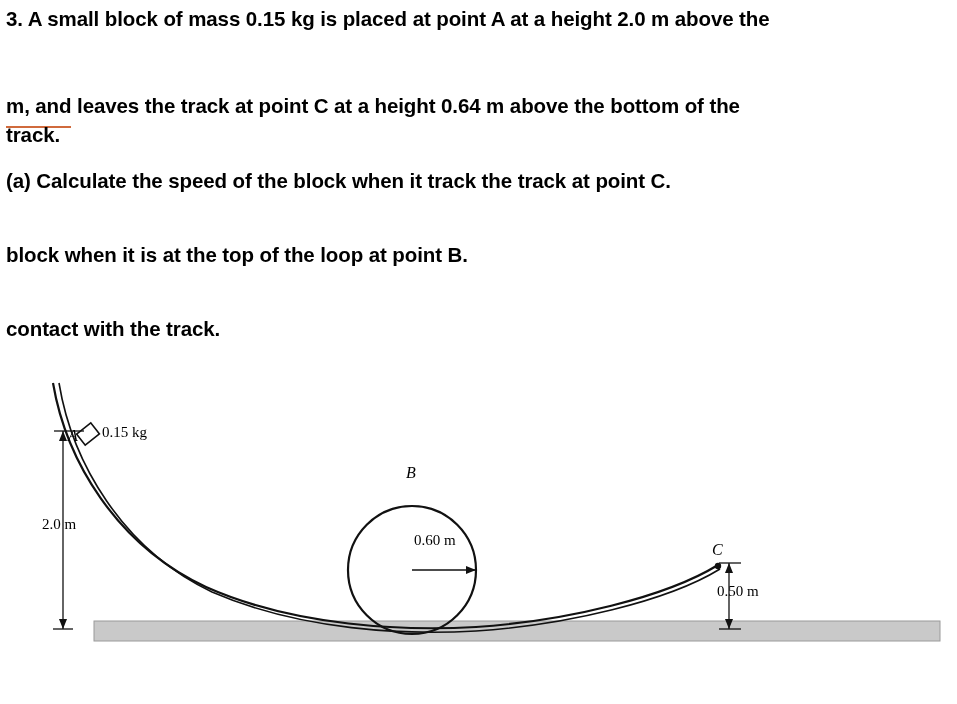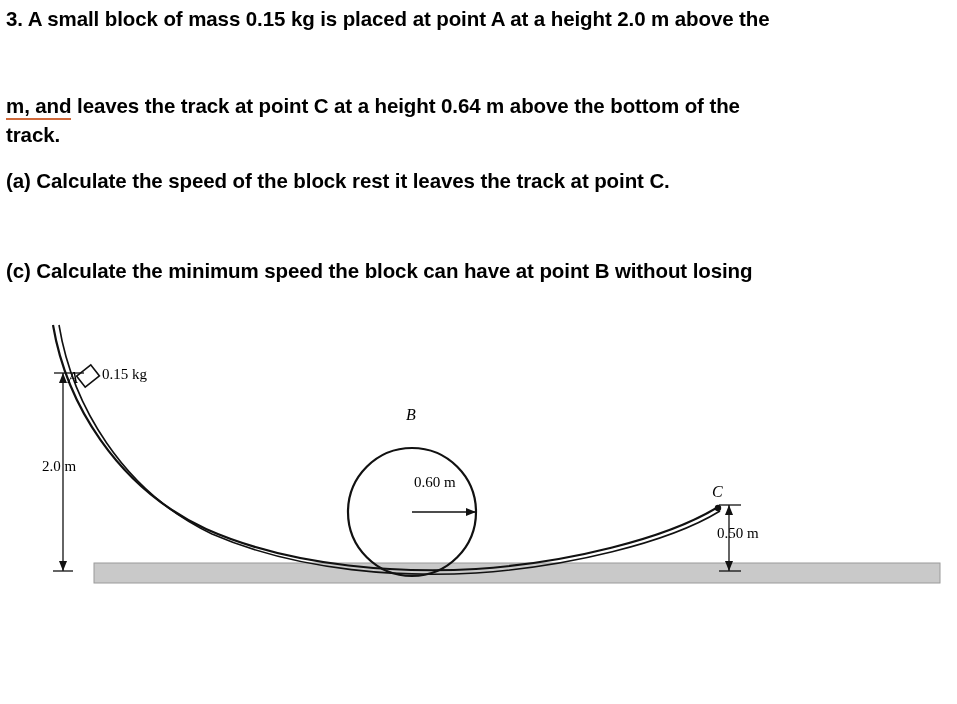--- a/index.html
+++ b/index.html
@@ -28,21 +28,21 @@
     letter-spacing: -0.1px;
   }
   .para {
     margin: 0 0 0 0;
   }
   .para + .para {
     margin-top: 16px;
   }
   .spell-underline {
     border-bottom: 2px solid #d06a3c;
-    padding-bottom: 1px;
+    padding-bottom: 9px;
   }
   .figure-wrap {
     position: relative;
     margin-top: 22px;
     width: 957px;
     height: 290px;
   }
   svg.figure {
     display: block;
   }
@@ -66,29 +66,31 @@
   <div class="problem-text">
 
     <div class="para">
       <span>3. A small block of mass 0.15 kg is placed at point A at a height 2.0 m above the</span><br>
       <br>
       <br>
       <span class="spell-underline">m, and</span><span> leaves the track at point C at a height 0.64 m above the bottom of the track.</span>
     </div>
 
     <div class="para">
-      <span>(a) Calculate the speed of the block rest it leaves the track at point C.</span>
+      <span>(a) Calculate the speed of the block when it track the track at point C.</span>
     </div>
 
     <div class="para">
       <br>
+      <span>block when it is at the top of the loop at point B.</span>
     </div>
 
     <div class="para">
-      <span>(c) Calculate the minimum speed the block can have at point B without losing</span><br>
+      <br>
+      <span>contact with the track.</span>
     </div>
 
   </div>
 
   <div class="figure-wrap">
     <svg class="figure" width="957" height="290" viewBox="0 0 957 290" xmlns="http://www.w3.org/2000/svg">
 
       <rect x="88" y="256" width="846" height="20" fill="#c9c9c9" stroke="#9a9a9a" stroke-width="1"></rect>
 
       <path d="M 47 18 C 60 95, 110 180, 200 222 C 290 262, 400 266, 470 262 C 560 256, 660 232, 712 200" fill="none" stroke="#111111" stroke-width="2.2"></path>

